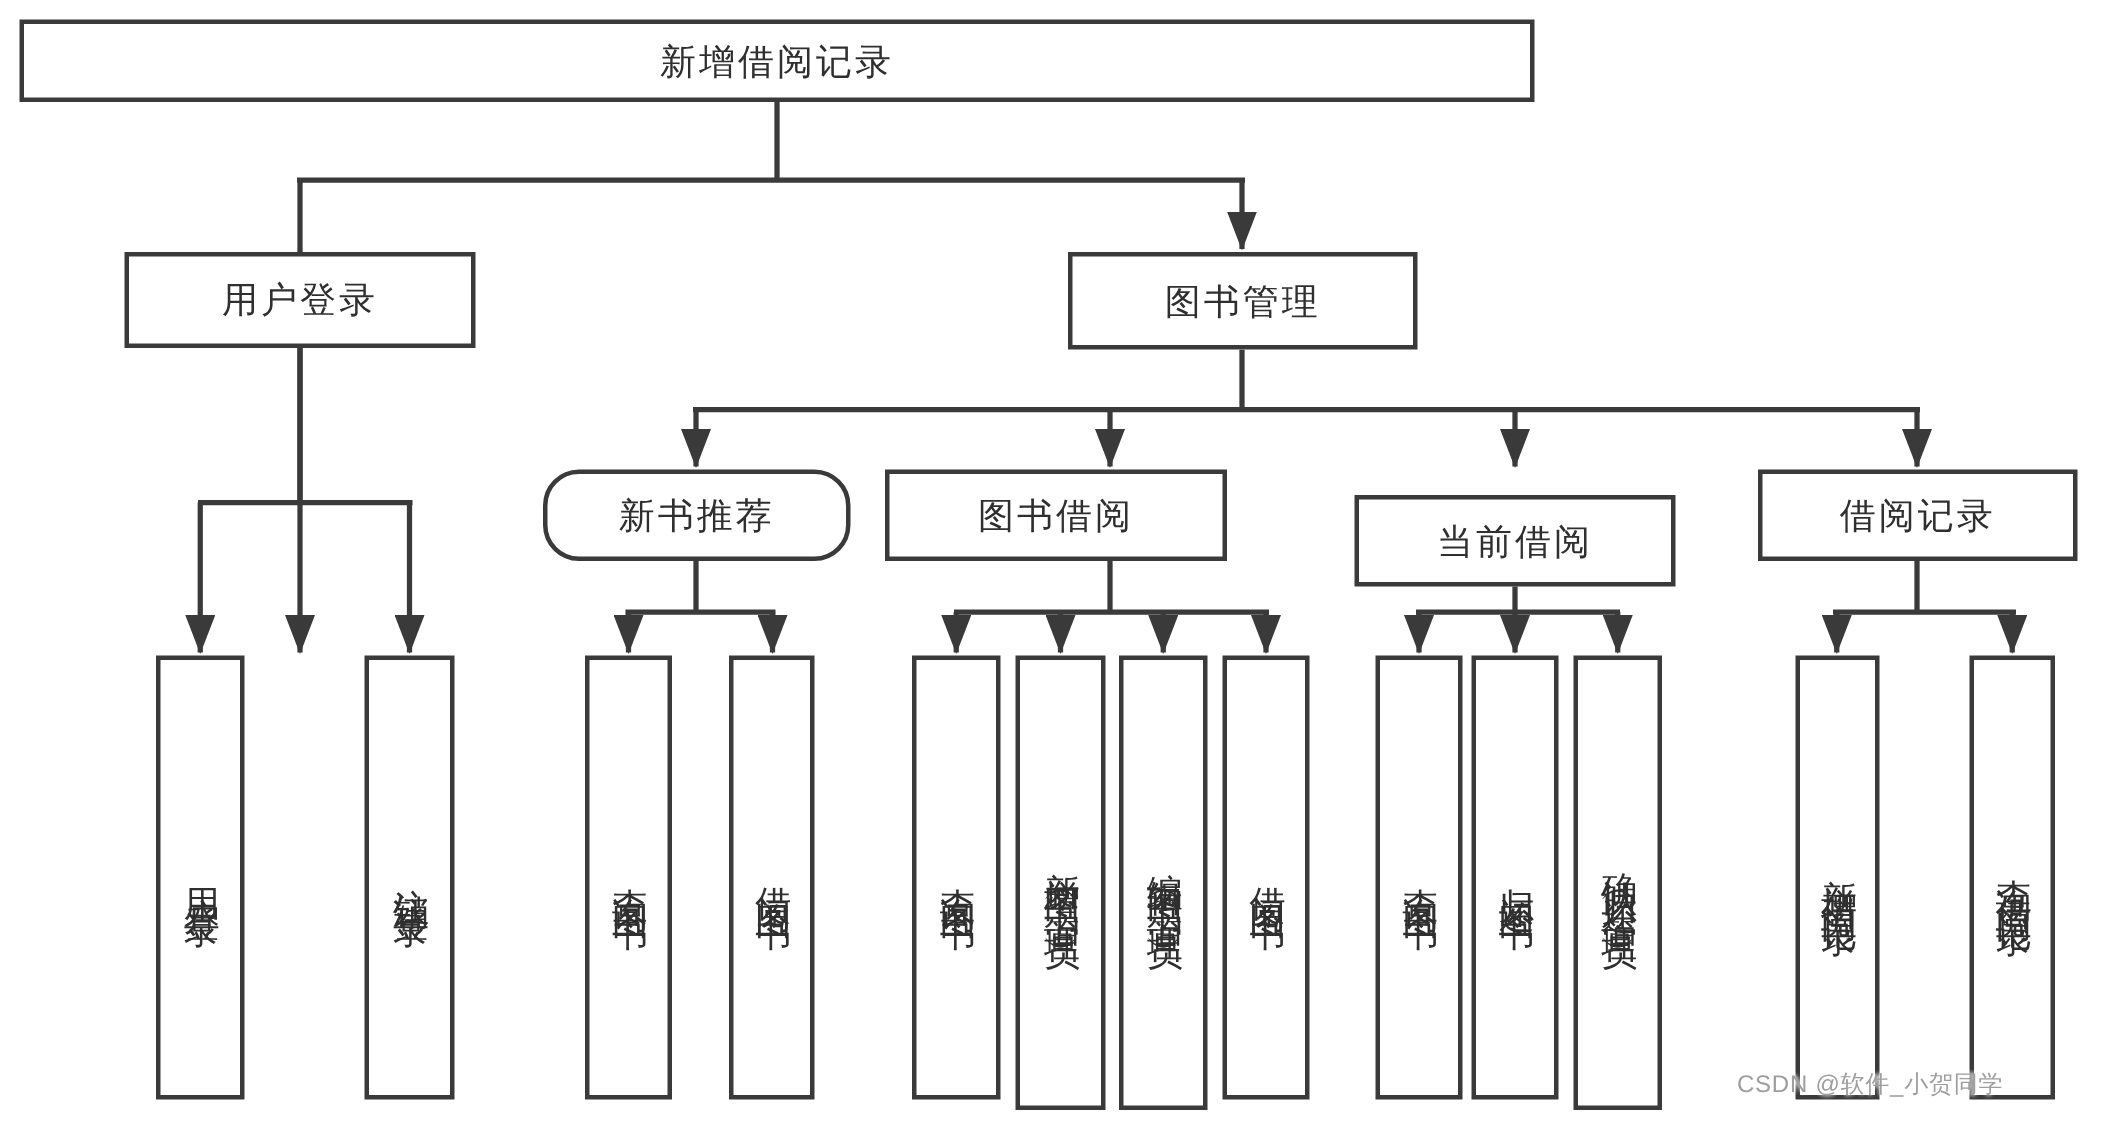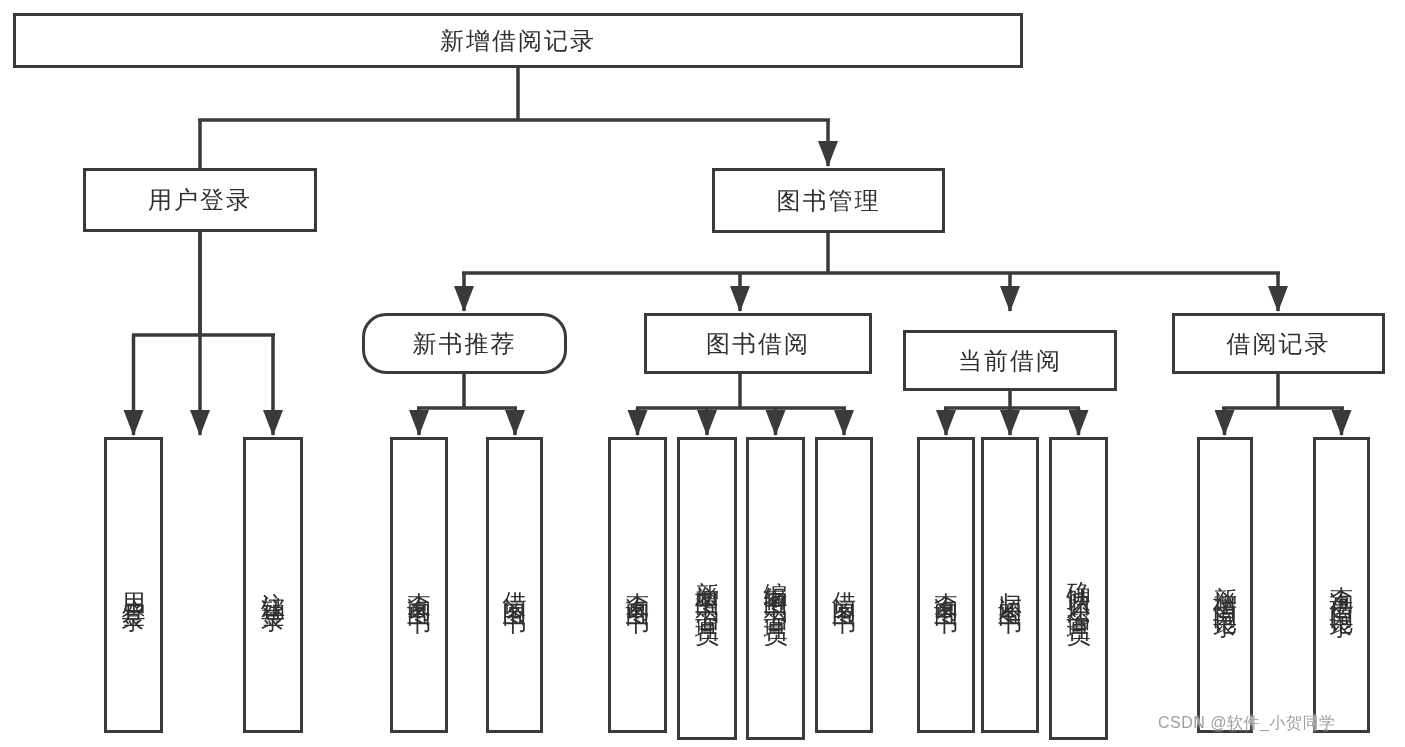--- a/index.html
+++ b/index.html
@@ -57,21 +57,21 @@
     font-size: 24px;
     letter-spacing: 6px;
     color: var(--text);
     white-space: nowrap;
   }
   
   .n-root { left: 13px;   top: 13px;  width: 1010px; height: 55px; }
   .n-l2a  { left: 83px;   top: 168px; width: 234px;  height: 64px; }
   .n-l2b  { left: 712px;  top: 168px; width: 233px;  height: 65px; font-family: Liberation Serif, serif; }
   .n-l3a  { left: 362px;  top: 313px; width: 205px;  height: 61px; border-radius: 24px; }
-  .n-l3b  { left: 644px;  top: 313px; width: 228px;  height: 61px; }
+  .n-l3b  { left: 590px;  top: 313px; width: 228px;  height: 61px; }
   .n-l3c  { left: 903px;  top: 313px; width: 214px;  height: 61px; margin-top: 17px; }
   .n-l3d  { left: 1172px; top: 313px; width: 213px;  height: 61px; }
   
   .leaf   { top: 437px; height: 296px; }
   .tall   { top: 437px; height: 303px; }
   .n-f01 { left: 104px;  width: 59px; }
   .n-f02 { left: 243px;  width: 60px; }
   .n-f03 { left: 390px;  width: 58px; }
   .n-f04 { left: 486px;  width: 57px; }
   .n-f05 { left: 608px;  width: 59px; }

